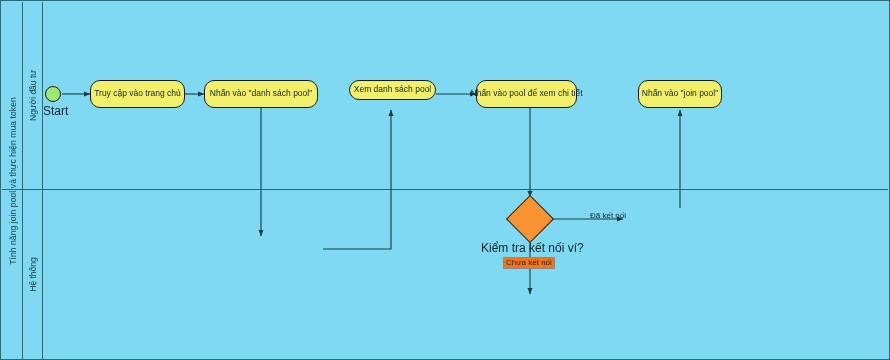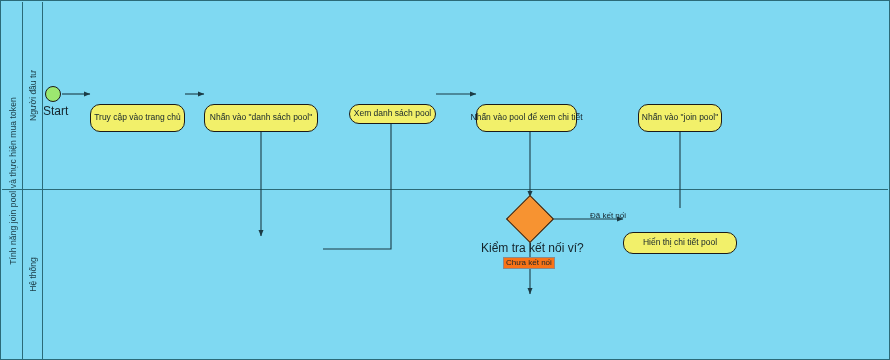--- a/index.html
+++ b/index.html
@@ -84,21 +84,20 @@
     border-radius: 10px;
     display: flex;
     align-items: center;
     justify-content: center;
     text-align: center;
     font-size: 8.5px;
     color: #15242b;
     line-height: 1.15;
     padding: 0 5px;
     white-space: nowrap;
-    margin-top: 24px;
   }
   .start-node {
     position: absolute;
     width: 16px;
     height: 16px;
     border-radius: 50%;
     background: #9ce870;
     border: 1px solid #1b1b1b;
     box-sizing: border-box;
   }
@@ -205,20 +204,19 @@
   <div class="node" style="left:348px; top:79px; width:87px; height:20px;">Xem danh sách pool</div>
 
   <div class="node" style="left:475px; top:79px; width:101px; height:28px;">Nhấn vào pool để xem chi tiết</div>
 
   <div class="node" style="left:637px; top:79px; width:84px; height:28px;">Nhấn vào "join pool"</div>
 
 
   <div class="decision" style="left:512px; top:201px;"></div>
   <div class="decision-label" style="left:480px; top:240px; width:100px;">Kiểm tra kết nối ví?</div>
 
-  <div class="node" style="left:622px; top:207px; width:114px; height:22px;">Hiển thị chi tiết pool</div>
 
 
   <div class="edge-label plain" style="left:554px; top:210px;padding-left:35px;">Đã kết nối</div>
 
   <div class="edge-label" style="left:502px; top:256px;">Chưa kết nối</div>
 
 </div>
 
 </body></html>

